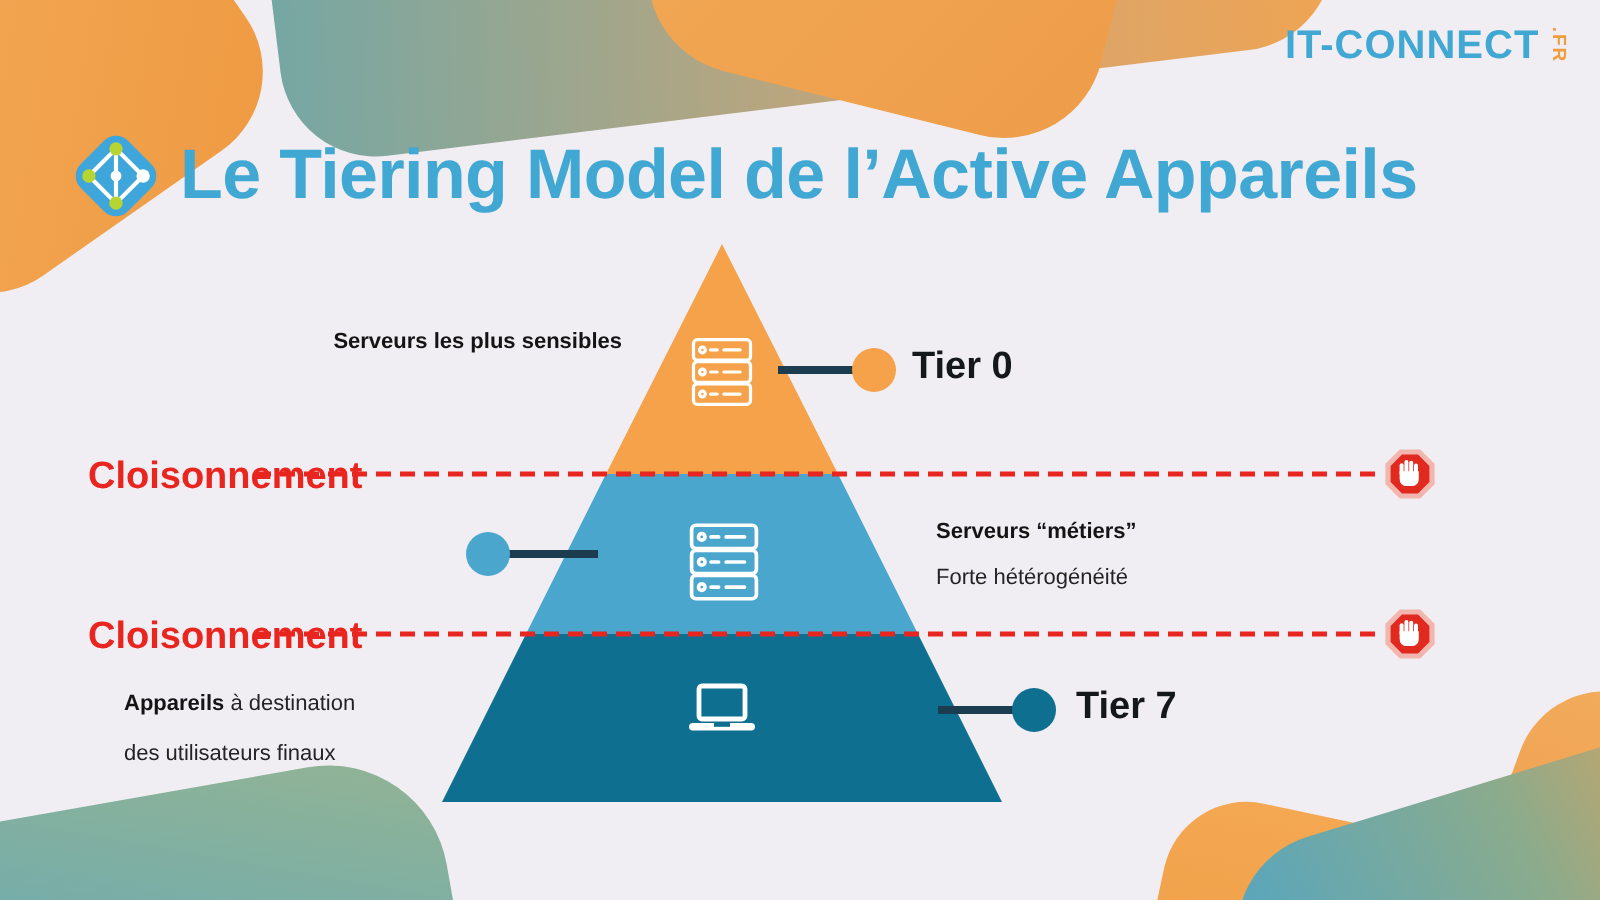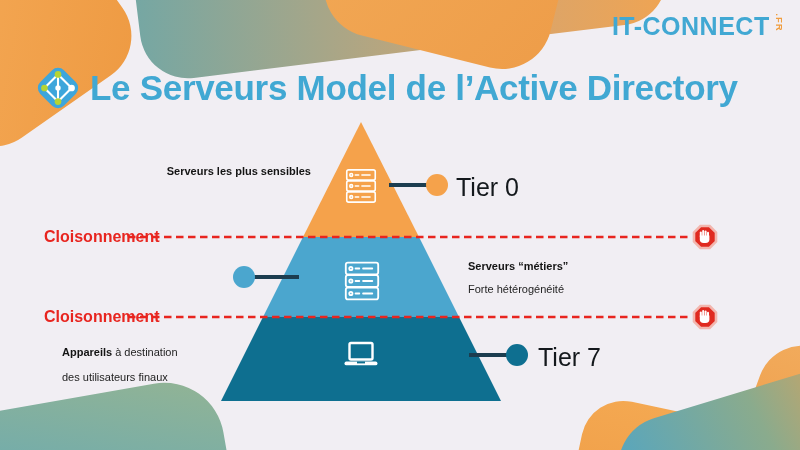--- a/index.html
+++ b/index.html
@@ -41,48 +41,48 @@
   }
   .blob-bottom-right-gradient{
     left:622px;top:388px;width:285px;height:152px;border-radius:50px;
     transform:rotate(-17deg);
     background:linear-gradient(80deg,#4fa5c6 0%,#8aab8d 55%,#efa04f 100%);
   }
   .logo{
     position:absolute;right:12px;top:12px;display:flex;align-items:flex-start;
   }
   .logo-text{
-    font-size:25px;font-weight:bold;letter-spacing:.5px;color:#41a8d3;
+    font-size:20px;font-weight:bold;letter-spacing:.5px;color:#41a8d3;
   }
   .logo-suffix{
     display:inline-block;font-size:9.5px;font-weight:bold;color:#f09d3f;
     transform:rotate(90deg);transform-origin:center;margin-left:0px;margin-top:5px;
     letter-spacing:1px;
   }
   .title-row{position:absolute;left:34px;top:64px;display:flex;align-items:center;}
   .title-text{
     font-size:35px;font-weight:bold;color:#41a8d3;white-space:nowrap;
     margin-left:8px;letter-spacing:-0.3px;
   }
   .pyramid-svg{position:absolute;left:0;top:0;}
   .tier-label{
-    position:absolute;font-size:25px;font-weight:normal;color:#14181c;
+    position:absolute;font-size:19px;font-weight:bold;color:#14181c;
   }
   .tier-label-0{left:456px;top:173px;}
   .tier-label-1{left:150px;top:265px;width:75px;text-align:right;}
   .tier-label-2{left:538px;top:343px;}
   .tier-desc{
     position:absolute;font-size:11px;color:#232323;line-height:23px;
   }
   .tier-desc b{font-weight:bold;color:#141414;}
   .tier-desc-0{right:489px;top:160px;text-align:right;}
   .tier-desc-1{left:468px;top:255px;text-align:left;}
   .tier-desc-2{left:62px;top:340px;text-align:left;line-height:25px;}
   .separator-label{
-    position:absolute;left:44px;font-size:16px;font-weight:bold;color:#e8251f;
+    position:absolute;left:44px;font-size:19px;font-weight:bold;color:#e8251f;
   }
   .separator-label-1{top:228px;}
   .separator-label-2{top:308px;}
 </style>
 </head>
 <body>
 
 <div class="canvas">
 
   <div class="blob blob-top-band"></div>
@@ -104,21 +104,21 @@
       <g stroke="#ffffff" stroke-width="2" fill="none">
         <path d="M23 10 L10 23 L23 36 L36 23 Z"></path>
         <line x1="23" y1="10" x2="23" y2="36"></line>
       </g>
       <circle cx="23" cy="10" r="3.2" fill="#b6d432"></circle>
       <circle cx="10" cy="23" r="3.2" fill="#b6d432"></circle>
       <circle cx="23" cy="36" r="3.2" fill="#b6d432"></circle>
       <circle cx="36" cy="23" r="3.2" fill="#ffffff"></circle>
       <circle cx="23" cy="23" r="2.6" fill="#ffffff"></circle>
     </svg>
-    <div class="title-text">Le Serveurs Model de l’Active Directory</div>
+    <div class="title-text">Le Tiering Model de l’Active Appareils</div>
   </div>
 
   <svg class="pyramid-svg" width="800" height="450" viewBox="0 0 800 450">
     <defs>
       <g id="server-icon" stroke="#ffffff" fill="none" stroke-width="1.7">
         <rect x="-15" y="-17" width="30" height="10.8" rx="2"></rect>
         <rect x="-15" y="-5.4" width="30" height="10.8" rx="2"></rect>
         <rect x="-15" y="6.2" width="30" height="10.8" rx="2"></rect>
         <g stroke-linecap="round">
           <circle cx="-10.3" cy="-11.6" r="1.5"></circle>

